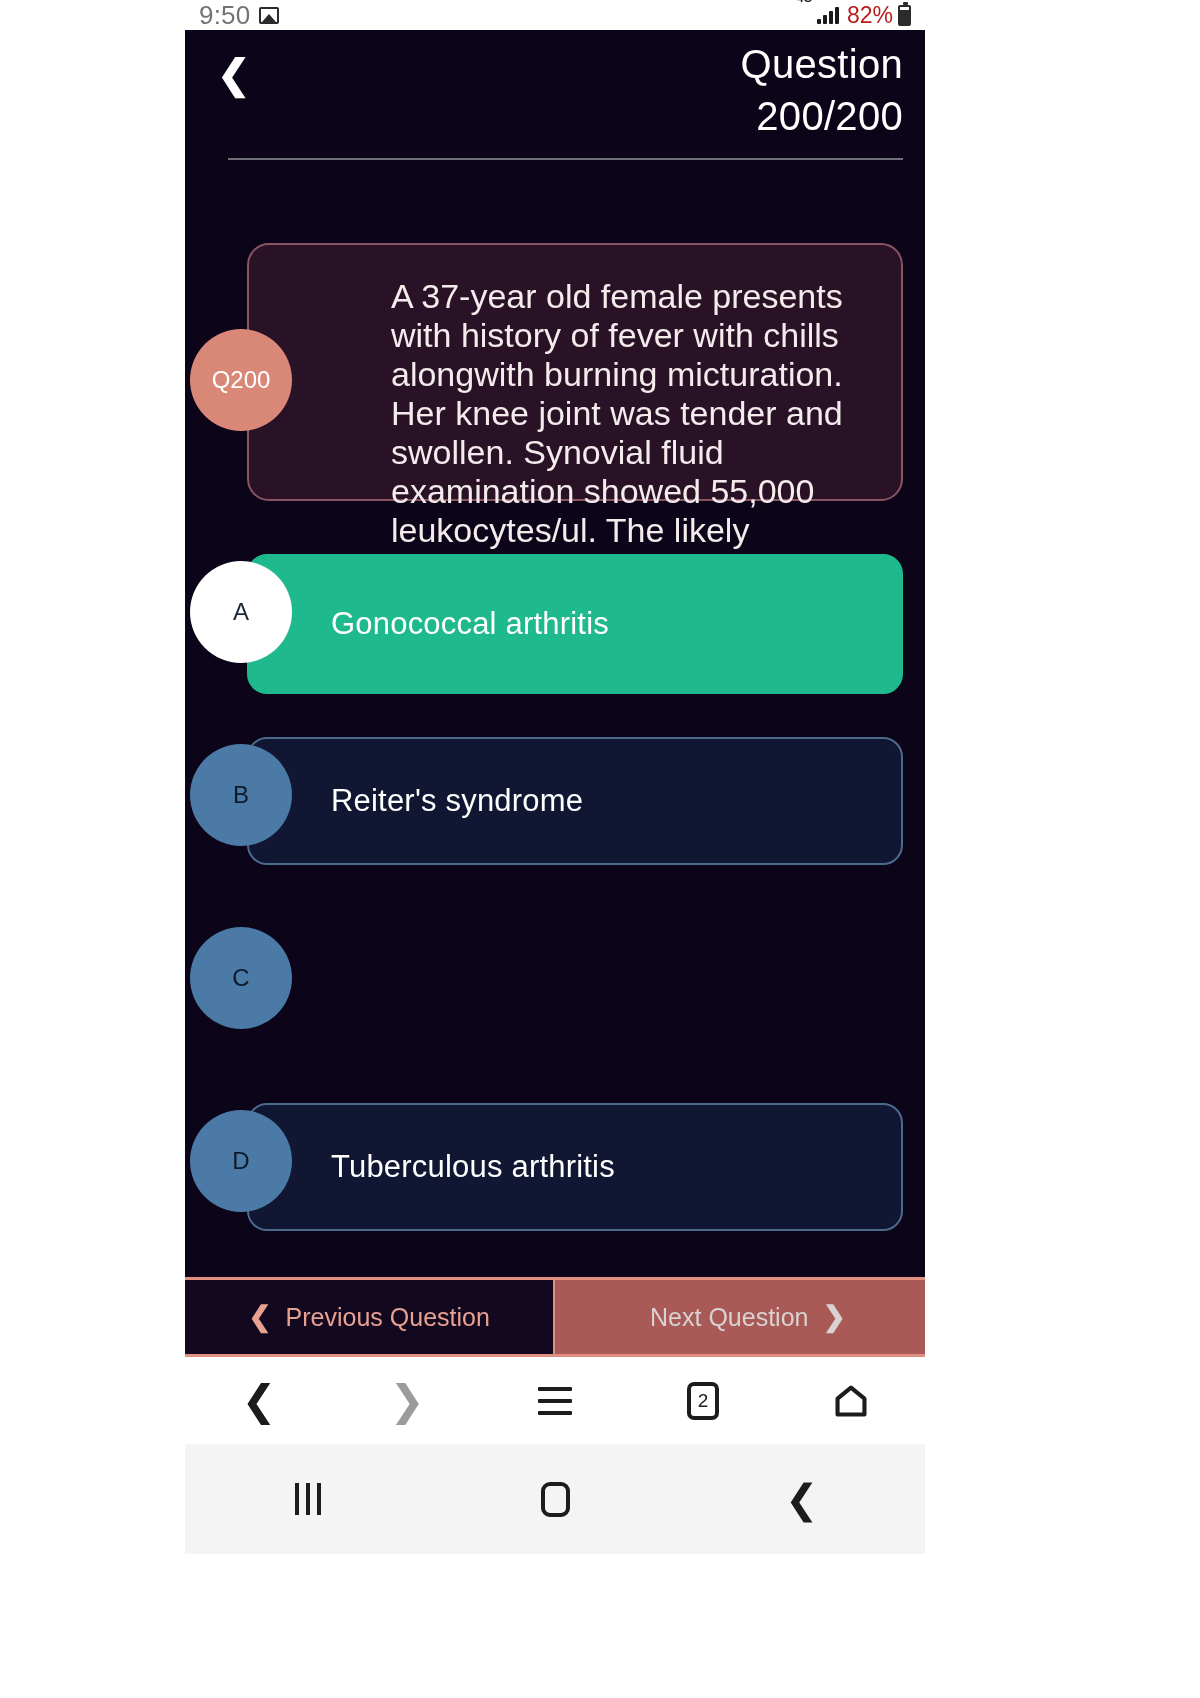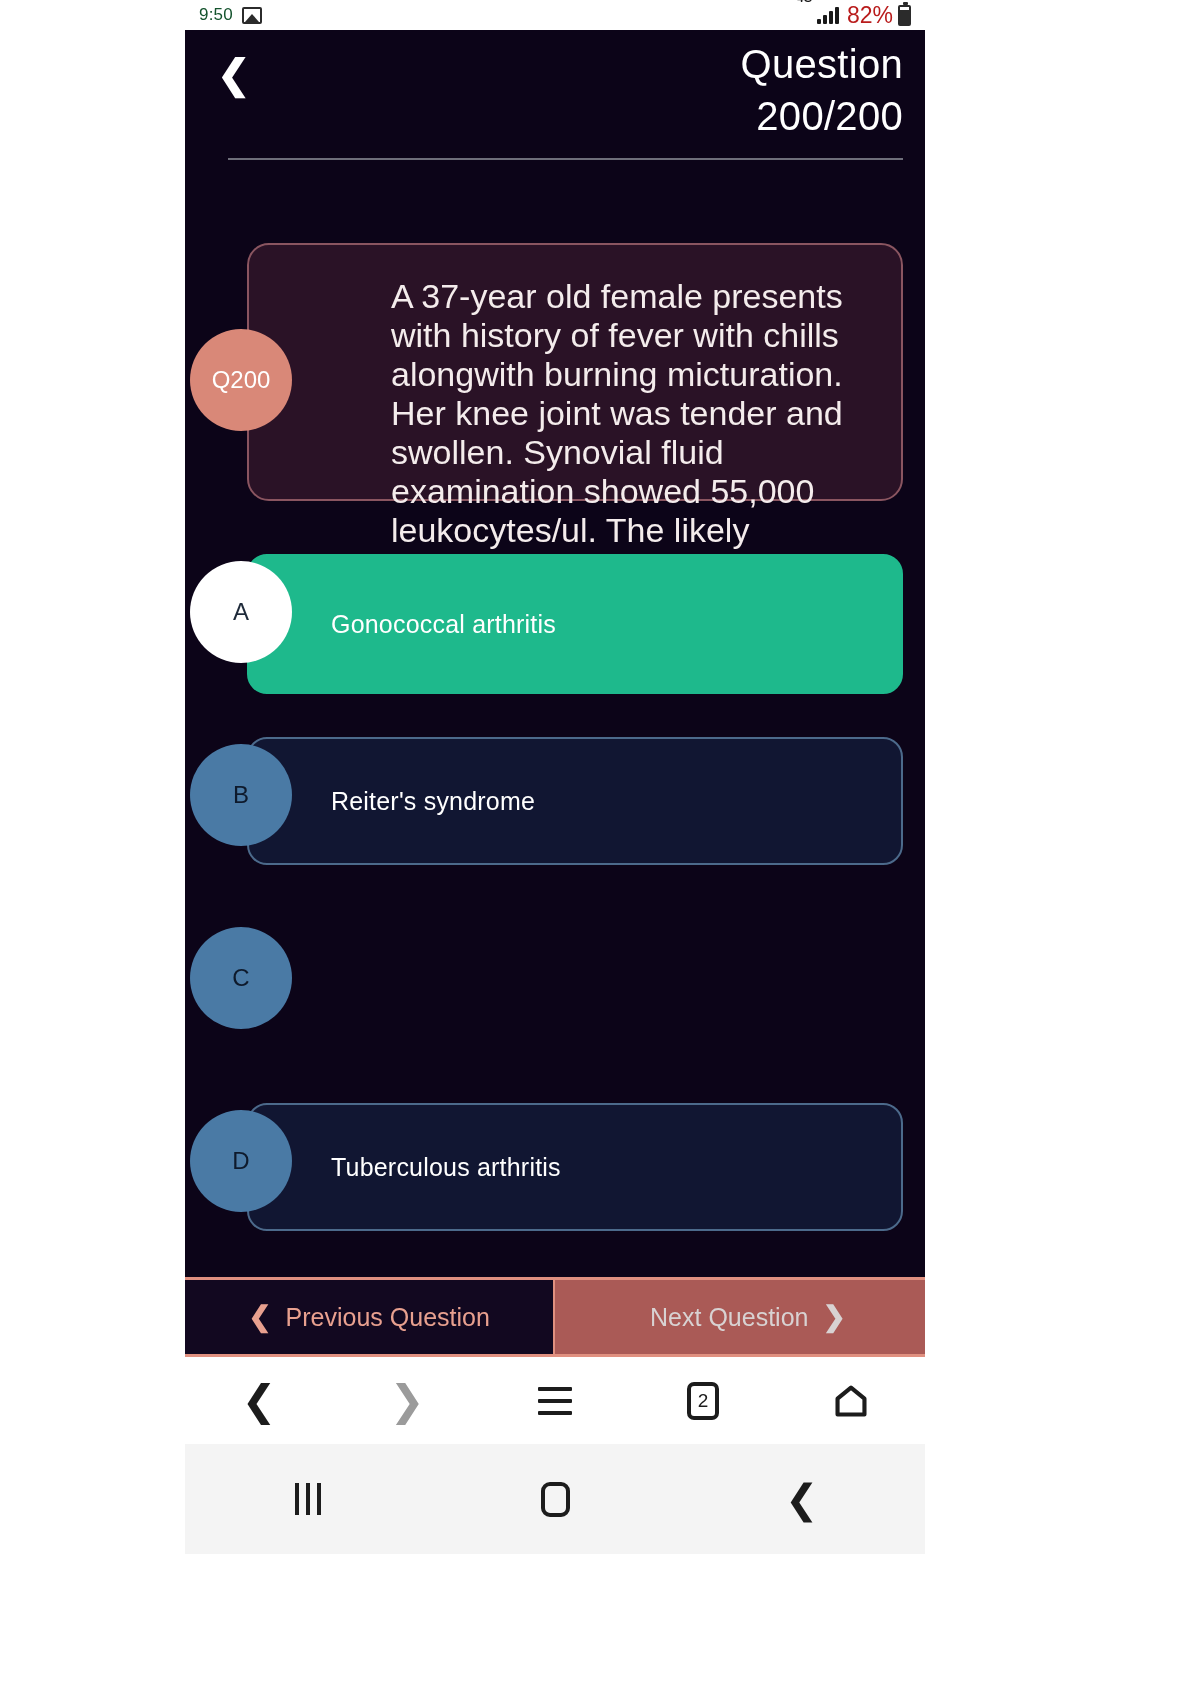--- a/index.html
+++ b/index.html
@@ -11,21 +11,21 @@
   }
   .page { position: relative; width: 1200px; height: 1698px; background: #ffffff; }
 
   
   .statusbar {
     position: absolute; left: 185px; top: 0; width: 740px; height: 30px;
     background: #ffffff; display: flex; align-items: center;
     justify-content: space-between; padding: 0 14px;
   }
   .sb-left { display: flex; align-items: center; gap: 9px; }
-  .sb-time { font-size: 17px; color: #14532d; font-weight: 400; letter-spacing: .2px; }
+  .sb-time { font-size: 26px; color: #737373; font-weight: 400; letter-spacing: .2px; }
   .sb-photo {
     width: 20px; height: 17px; border: 2px solid #2b2b2b; border-radius: 2px;
     position: relative; background: #ffffff; overflow: hidden;
   }
   .sb-photo::after {
     content: ""; position: absolute; left: 1px; bottom: 0; width: 0; height: 0;
     border-left: 7px solid transparent; border-right: 7px solid transparent;
     border-bottom: 8px solid #2b2b2b;
   }
   .sb-right { display: flex; align-items: center; gap: 5px; }
@@ -89,21 +89,21 @@
   
   .options { position: relative; margin-top: 48px; }
   .opt { position: relative; height: 183px; margin-bottom: 0; }
   .opt-body {
     position: absolute; left: 62px; right: 22px; top: 5px; height: 128px;
     border-radius: 20px; display: flex; align-items: center;
     padding-left: 82px; cursor: pointer;
   }
   .opt-default { background: #111632; border: 2px solid #4c6a8b; }
   .opt-correct { background: #1eb98c; border: 2px solid #1eb98c; height: 140px; }
-  .opt-label { color: #ffffff; font-size: 25px; letter-spacing: .2px; }
+  .opt-label { color: #ffffff; font-size: 31px; letter-spacing: .2px; }
   .opt-badge {
     position: absolute; left: 5px; top: 12px; width: 102px; height: 102px;
     border-radius: 50%; display: flex; align-items: center;
     justify-content: center; font-size: 24px; z-index: 3; cursor: pointer;
   }
   .badge-blue { background: #4a7aa5; color: #0e1a2c; }
   .badge-white { background: #ffffff; color: #1e2a3a; }
 
   
   .navbar2 {

